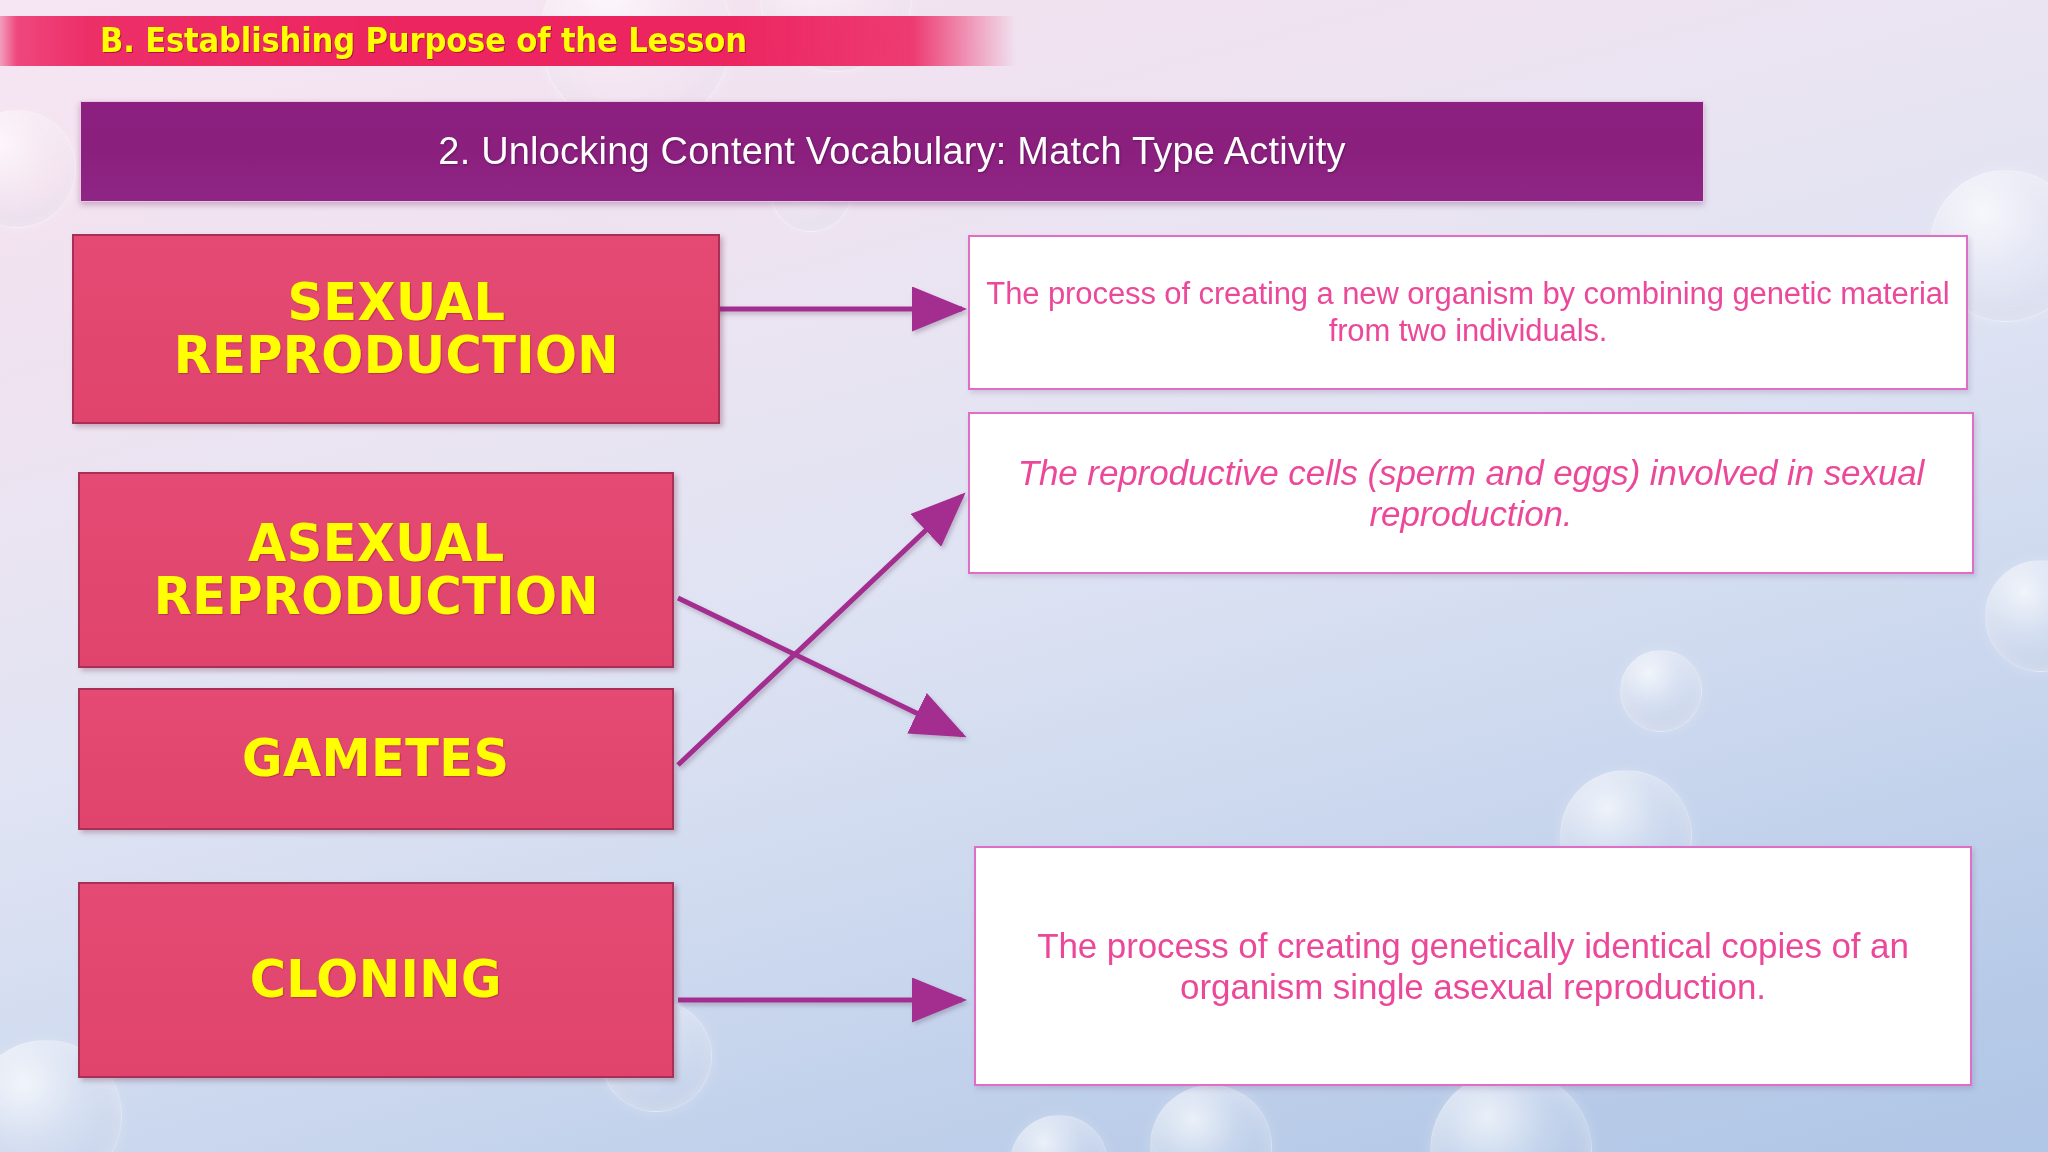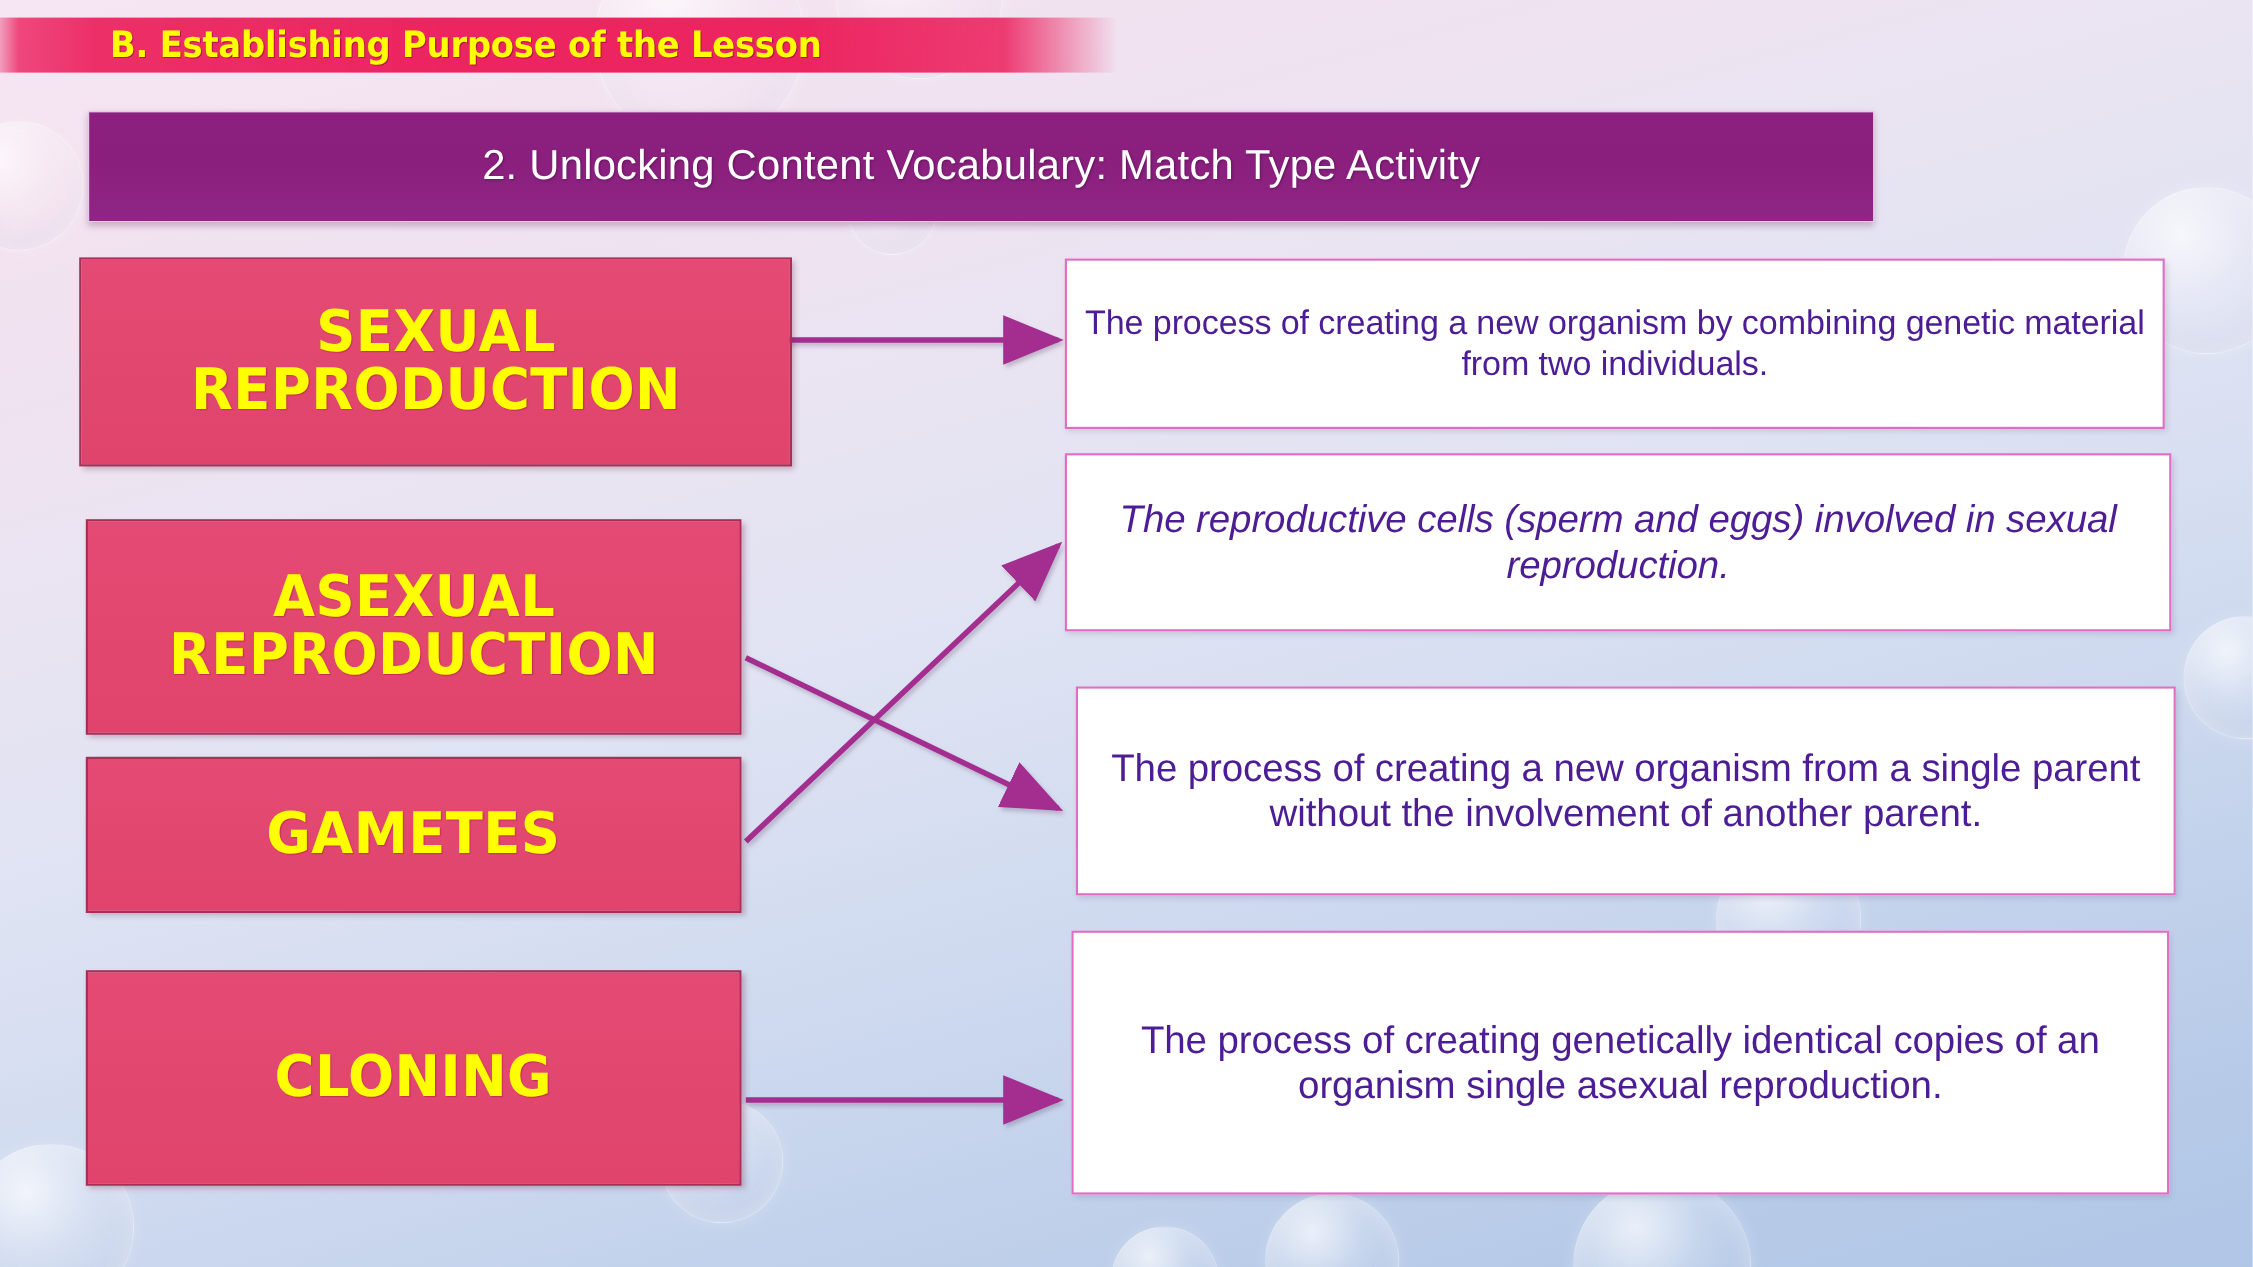--- a/index.html
+++ b/index.html
@@ -131,21 +131,21 @@
     border: 2px solid #e06ec4;
     box-shadow: 2px 3px 5px rgba(120,90,140,0.22);
     display: flex;
     align-items: center;
     justify-content: center;
     box-sizing: border-box;
     padding: 4px 14px;
     text-align: center;
   }
   .def-text {
-    color: #4c1d95;
+    color: #ec4899;
     font-size: 35px;
     line-height: 1.18;
     letter-spacing: -0.1px;
   }
   .def-text.sm { font-size: 31px; }
 
   
   #arrow-layer {
     position: absolute;
     left: 0; top: 0;
@@ -219,21 +219,18 @@
   </div>
 
   <div class="def-box" style="left:968px; top:235px; width:1000px; height:155px;">
     <span class="def-text sm">The process of creating a new organism by combining genetic material from two individuals.</span>
   </div>
 
   <div class="def-box" style="left:968px; top:412px; width:1006px; height:162px;font-style:italic;">
     <span class="def-text">The reproductive cells (sperm and eggs) involved in sexual reproduction.</span>
   </div>
 
-  <div class="def-box" style="left:978px; top:624px; width:1000px; height:190px;">
-    <span class="def-text">The process of creating a new organism from a single parent without the involvement of another parent.</span>
-  </div>
 
   <div class="def-box" style="left:974px; top:846px; width:998px; height:240px;">
     <span class="def-text">The process of creating genetically identical copies of an organism single asexual reproduction.</span>
   </div>
 
 </div>
 
 </body></html>

